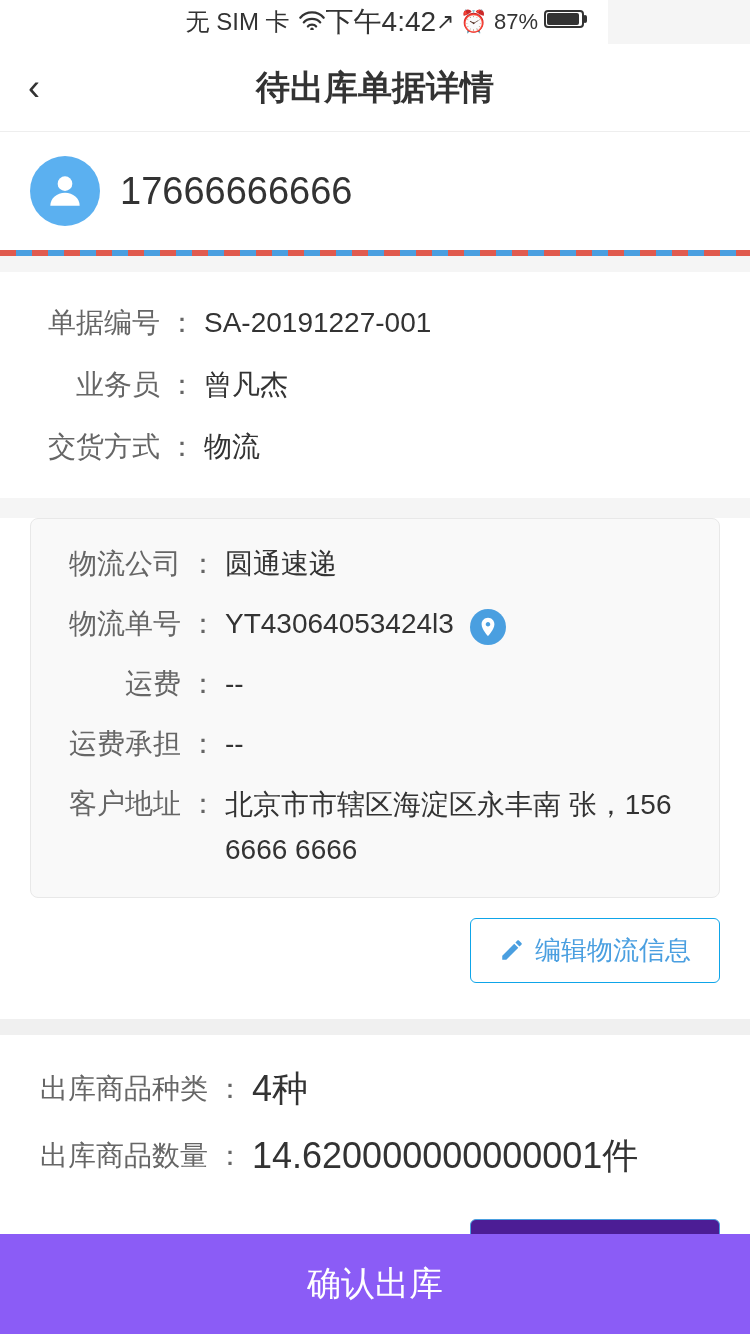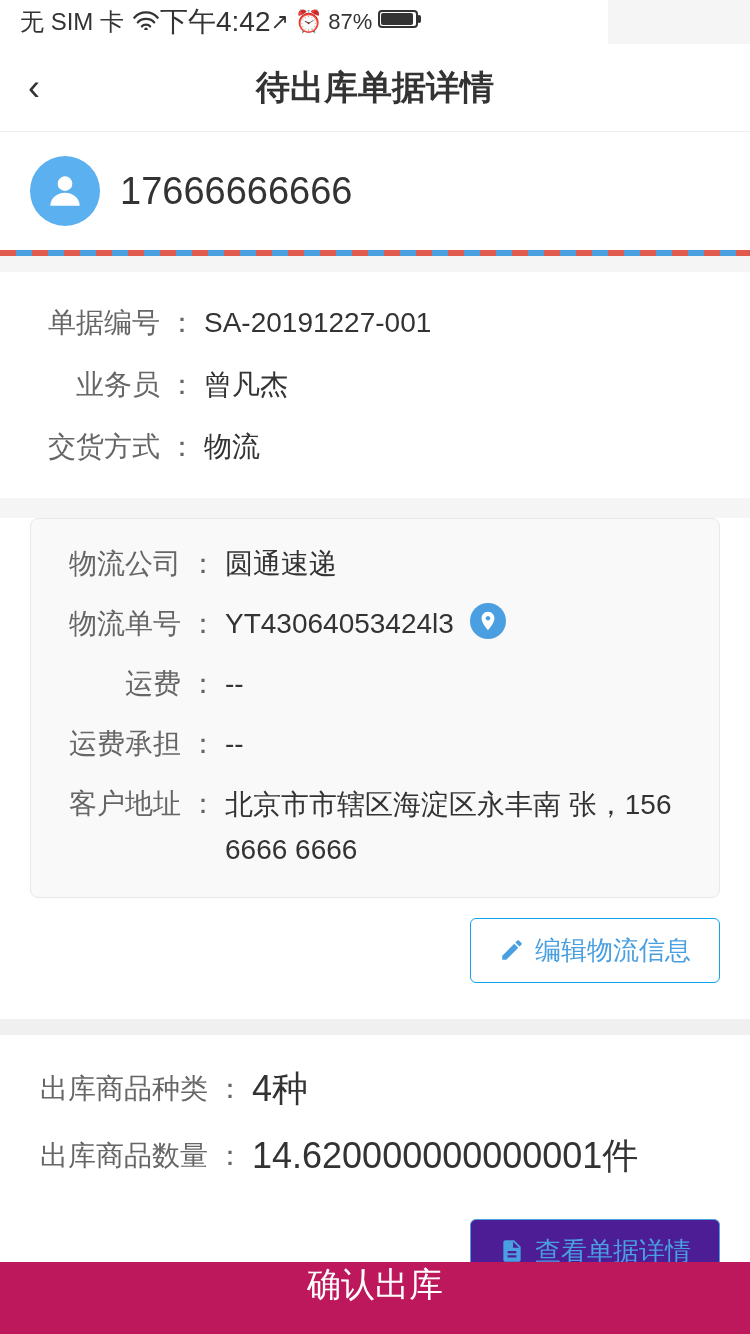--- a/index.html
+++ b/index.html
@@ -13,21 +13,21 @@
       color: #333;
     }
 
     
     .status-bar {
       width: 608px;
       height: 44px;
       background: #fff;
       display: flex;
       align-items: center;
-      justify-content: flex-start;
+      justify-content: flex-end;
       padding: 16px 20px;
       font-size: 24px;
       color: #333;
     }
     .status-left {
       display: flex;
       align-items: center;
       gap: 8px;
     }
     .status-center {
@@ -166,21 +166,21 @@
       color: #333;
       font-size: 28px;
       flex: 1;
     }
     .logistics-value.address {
       color: #333;
       line-height: 1.6;
     }
     .tracking-row {
       display: flex;
-      align-items: flex-start;
+      align-items: flex-end;
       gap: 16px;
     }
     .location-icon {
       width: 36px;
       height: 36px;
       background: #4a9fe0;
       border-radius: 50%;
       display: flex;
       align-items: center;
       justify-content: center;
@@ -284,23 +284,24 @@
       background: #f5f5f5;
       min-height: 200px;
     }
 
     
     .confirm-btn-bar {
       position: fixed;
       bottom: 0;
       left: 0;
       width: 750px;
-      height: 72px;
-      background: #be185d;
-      display: flex;
+      height: 100px;
+      background: #8b5cf6;
+      display: flex;
+      align-items: center;
       justify-content: center;
       cursor: pointer;
     }
     .confirm-btn-label {
       color: #fff;
       font-size: 34px;
       font-weight: 500;
     }
   </style>
 </head>

